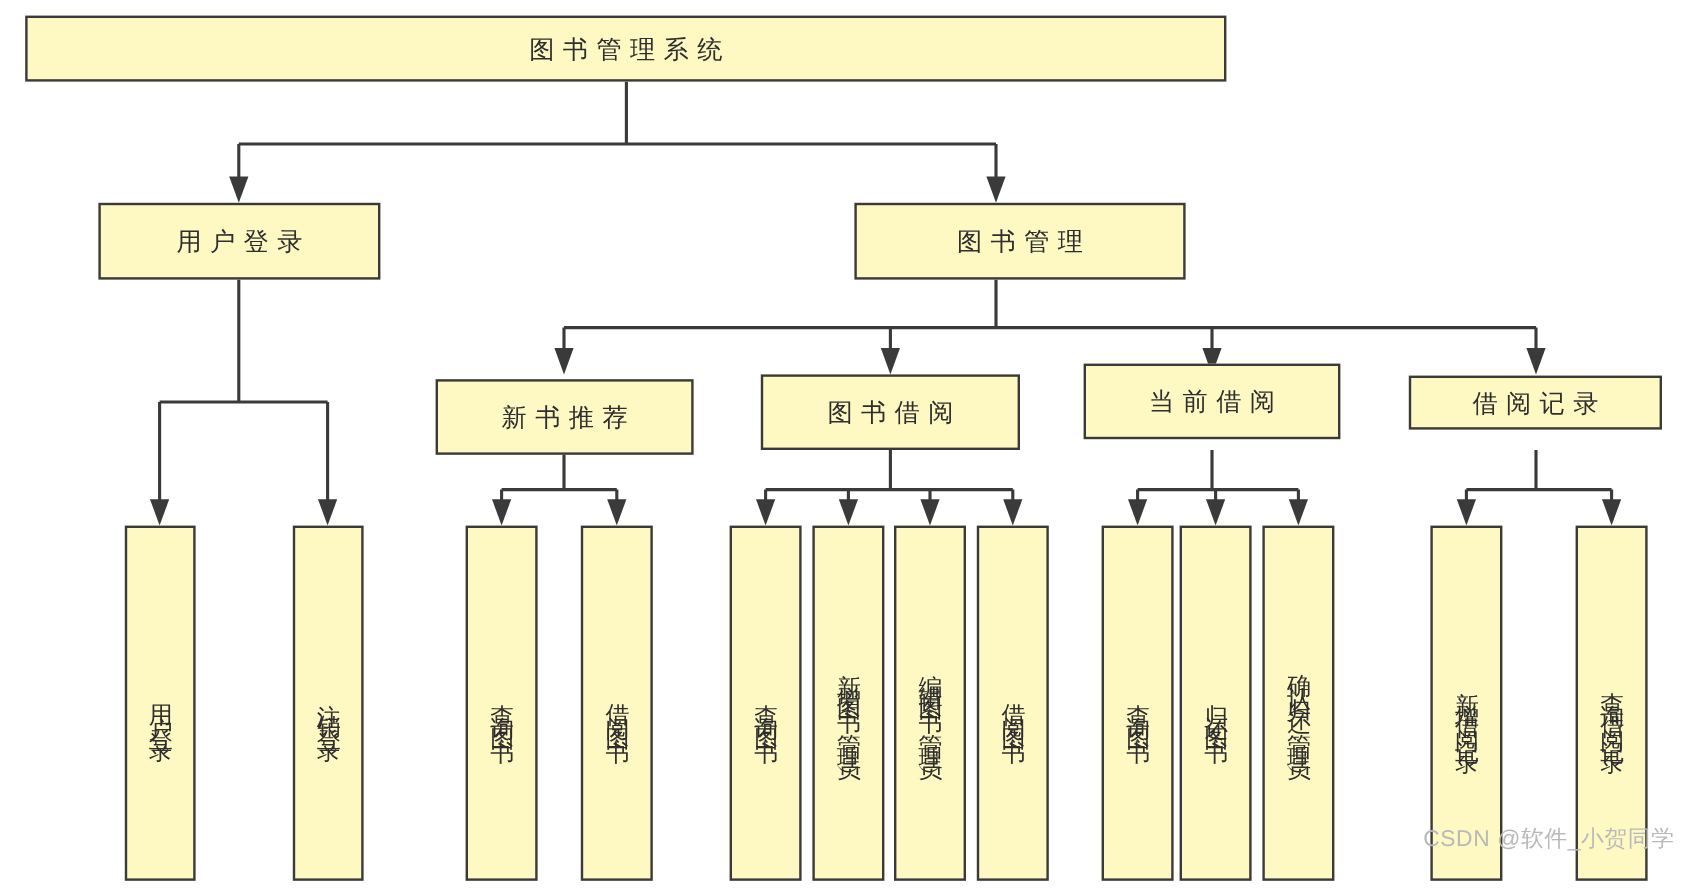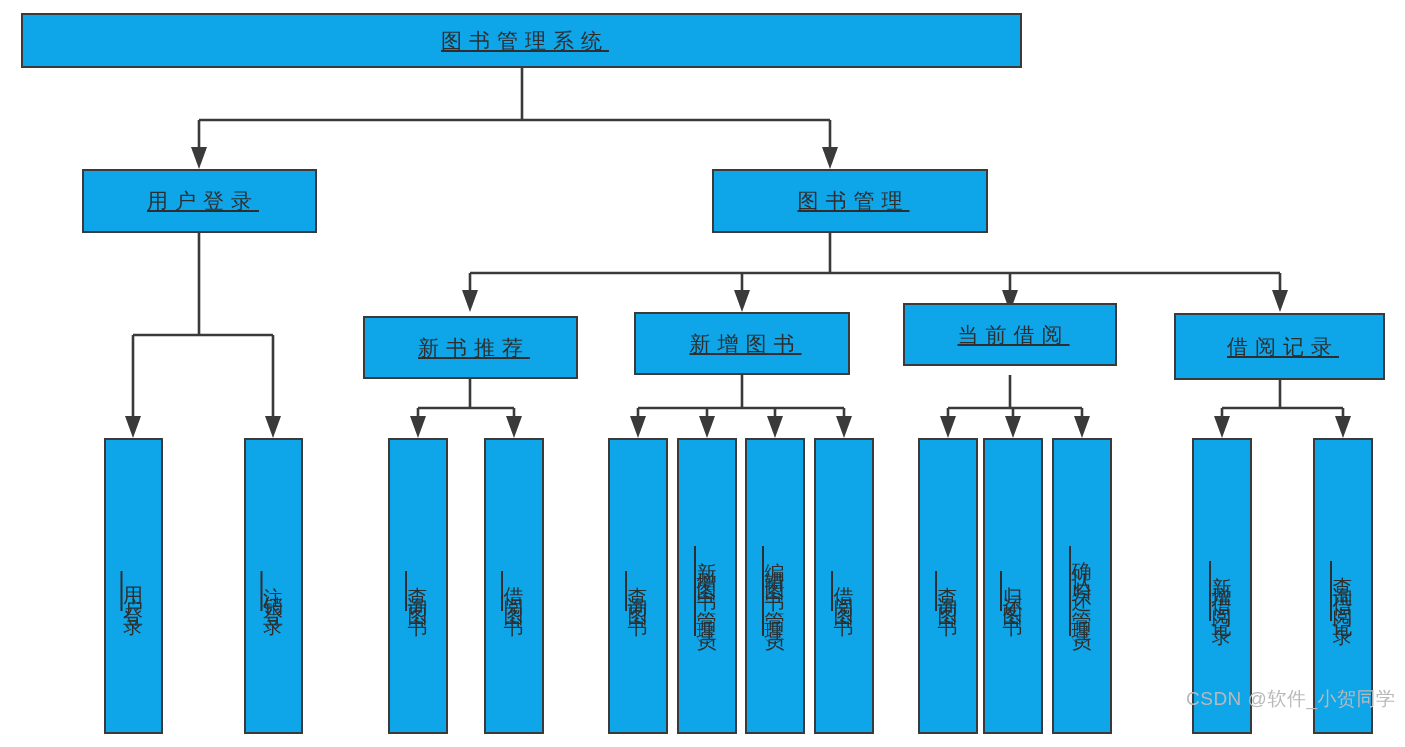--- a/index.html
+++ b/index.html
@@ -8,25 +8,24 @@
     width:1405px;height:747px;
     background:#ffffff;
     font-family:"Liberation Sans", sans-serif;
     overflow:hidden;
   }
   .wires{position:absolute;left:0;top:0;width:1405px;height:747px;}
   .node{
     position:absolute;
     box-sizing:border-box;
     border:2px solid #3a3a3a;
-    background:#0ea5e9;
+    background:#fef9c3;
     color:#2e2e2e;
     display:flex;align-items:center;justify-content:center;
     font-size:21px;
-    text-decoration:underline;
   }
   .h-label{letter-spacing:7px;padding-left:7px;white-space:nowrap;}
   .v-node{
     writing-mode:vertical-rl;
     text-orientation:mixed;
     letter-spacing:10px;
     padding-top:10px;
     font-size:20px;
     line-height:1;
   }
@@ -85,23 +84,23 @@
       <polygon points="1335,416 1351,416 1343,438"></polygon>
     </g>
   </svg>
 
   <div class="node h-label" style="left:21px;top:13px;width:1001px;height:55px;">图书管理系统</div>
 
   <div class="node h-label" style="left:82px;top:169px;width:235px;height:64px;">用户登录</div>
   <div class="node h-label" style="left:712px;top:169px;width:276px;height:64px;">图书管理</div>
 
   <div class="node h-label" style="left:363px;top:316px;width:215px;height:63px;">新书推荐</div>
-  <div class="node h-label" style="left:634px;top:312px;width:216px;height:63px;">新增图书</div>
+  <div class="node h-label" style="left:634px;top:312px;width:216px;height:63px;">图书借阅</div>
   <div class="node h-label" style="left:903px;top:303px;width:214px;height:63px;">当前借阅</div>
-  <div class="node h-label" style="left:1174px;top:313px;width:211px;height:67px;">借阅记录</div>
+  <div class="node h-label" style="left:1174px;top:313px;width:211px;height:45px;">借阅记录</div>
 
   <div class="node v-node" style="left:104px;top:438px;width:59px;height:296px;">用户登录</div>
   <div class="node v-node" style="left:244px;top:438px;width:59px;height:296px;">注销登录</div>
 
   <div class="node v-node" style="left:388px;top:438px;width:60px;height:296px;">查询图书</div>
   <div class="node v-node" style="left:484px;top:438px;width:60px;height:296px;">借阅图书</div>
 
   <div class="node v-node" style="left:608px;top:438px;width:60px;height:296px;">查询图书</div>
   <div class="node v-node" style="left:677px;top:438px;width:60px;height:296px;">新增图书（管理员）</div>
   <div class="node v-node" style="left:745px;top:438px;width:60px;height:296px;">编辑图书（管理员）</div>

